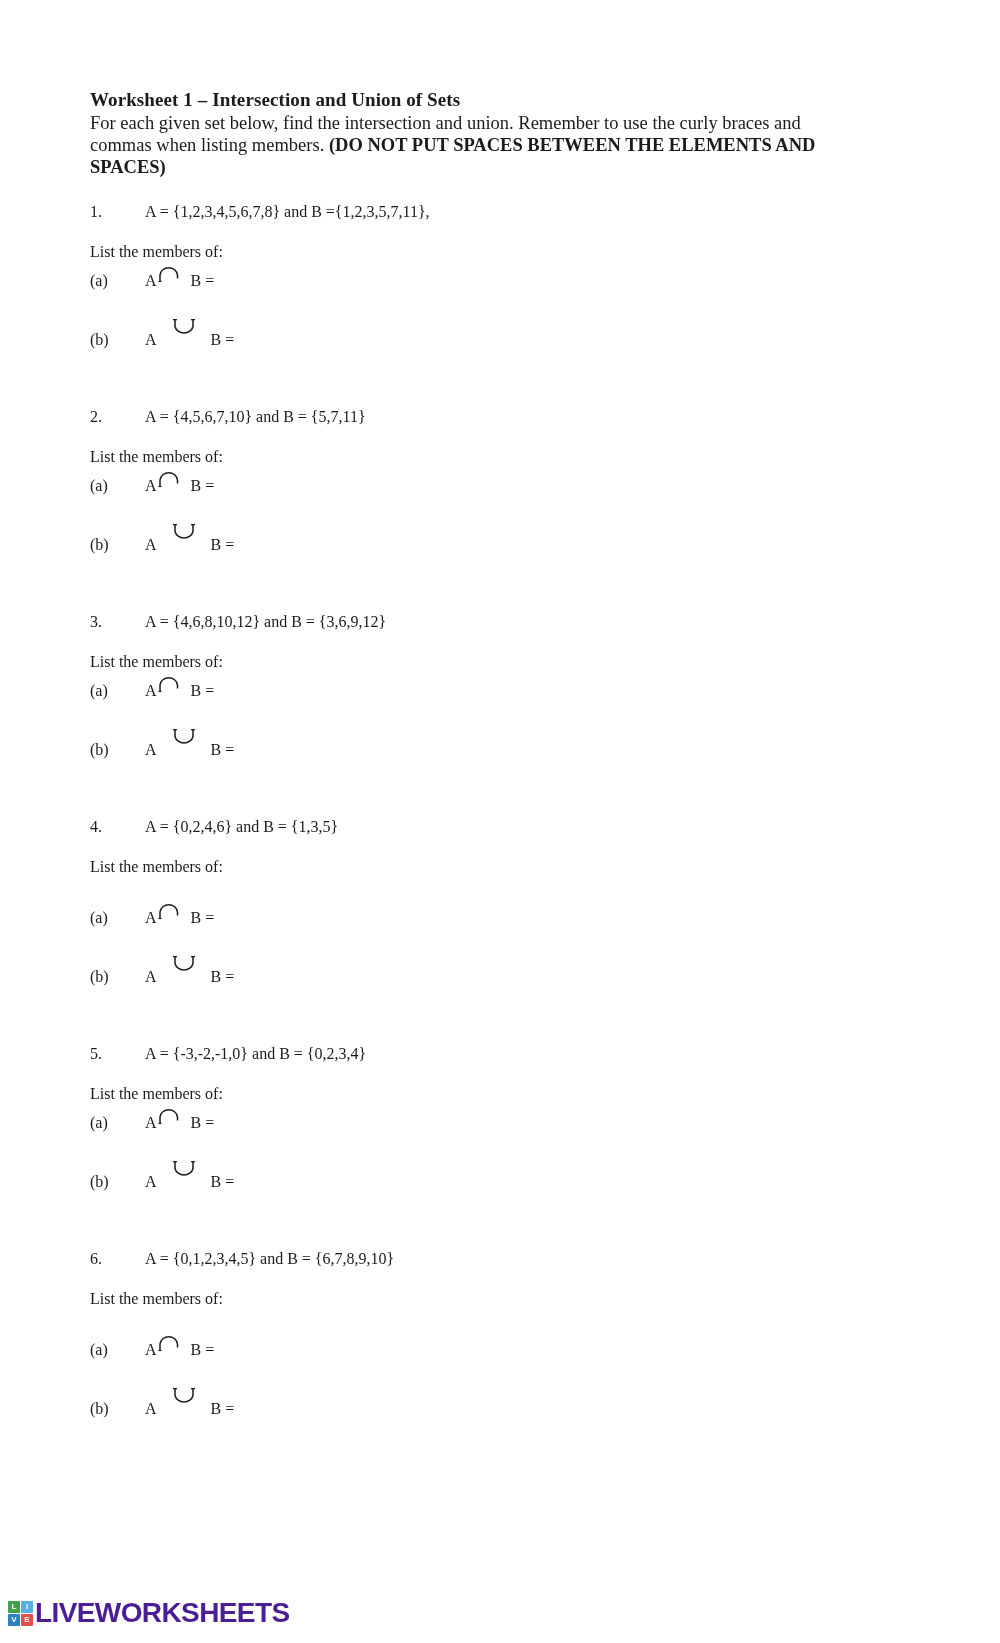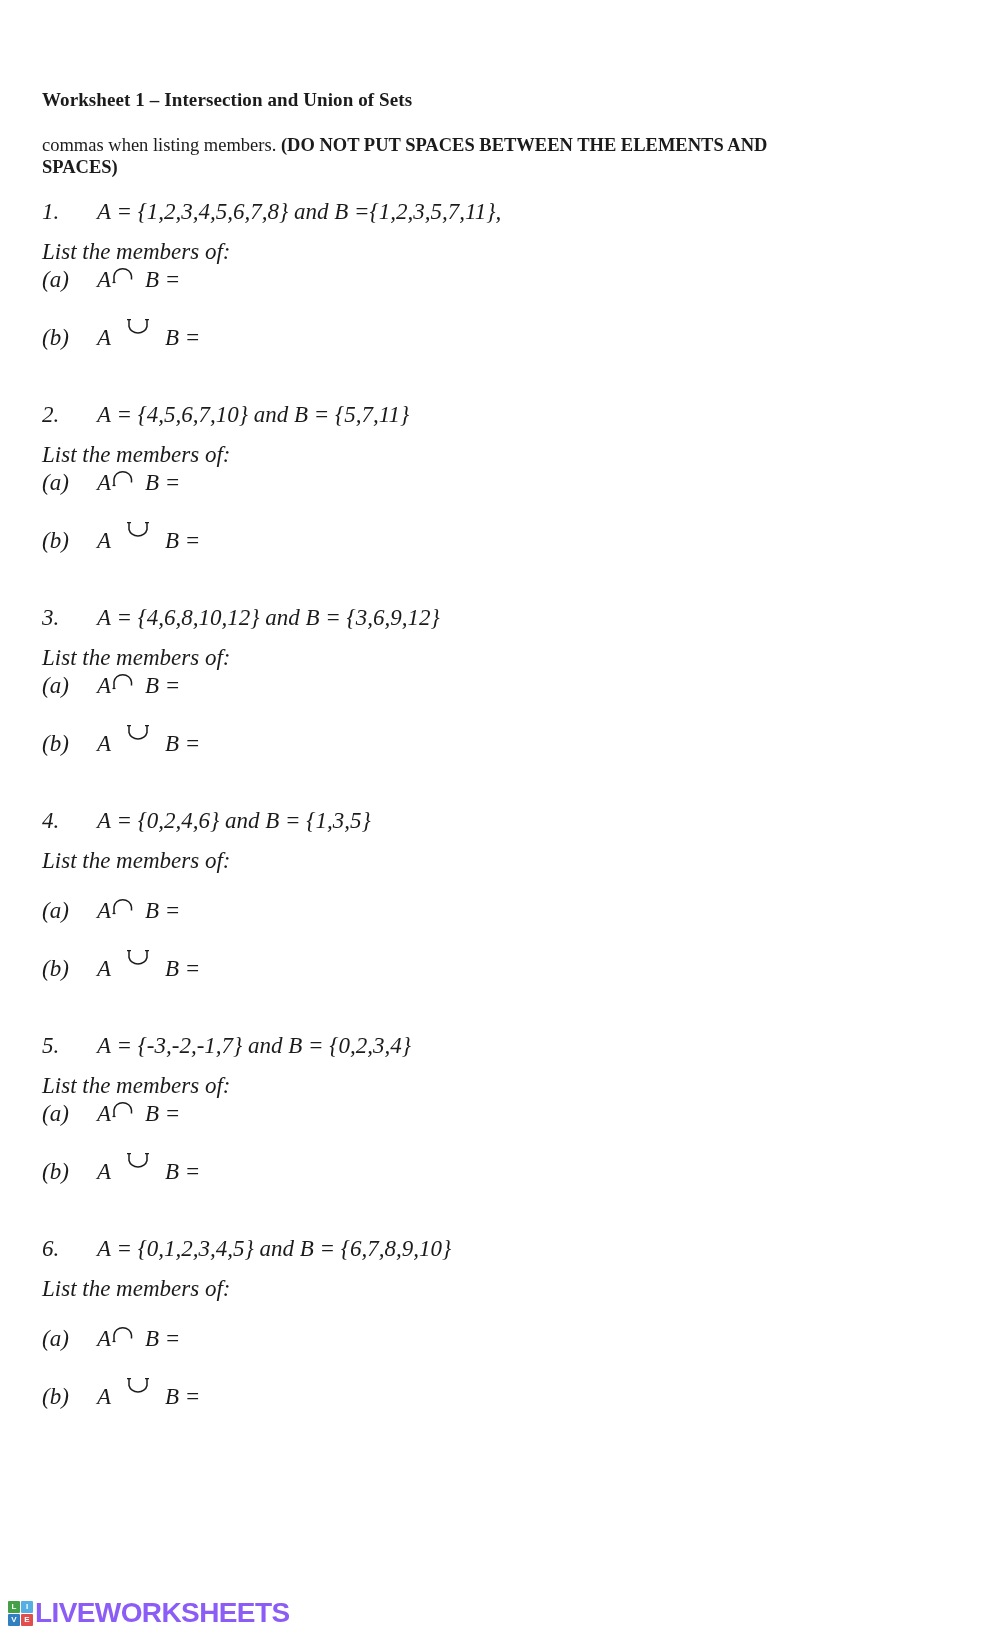--- a/index.html
+++ b/index.html
@@ -4,28 +4,28 @@
 <style>
   html,body{margin:0;padding:0;}
   body{
     width:1000px;height:1643px;
     background:#ffffff;
     font-family:"Liberation Serif", serif;
     color:#1b1b1b;
     position:relative;
     overflow:hidden;
   }
-  .content{padding:88px 70px 0 42px;}
+  .content{padding:88px 70px 0 90px;}
   .title{
     font-size:19px;font-weight:bold;line-height:24px;margin:0;
     letter-spacing:0.1px;
   }
   .instructions{font-size:18.5px;line-height:22px;}
   .b{font-weight:bold;}
-  .problem{margin-top:50px;font-size:23px;line-height:27px;font-style:italic;}
+  .problem{margin-top:50px;font-size:16px;line-height:27px;}
   .problem.first{margin-top:20px;}
   .numcol{display:inline-block;width:55px;}
   .list-prompt{margin-top:13px;}
   .row{white-space:nowrap;}
   .row-b{margin-top:23px;}
   .problem.spaced .row-a{margin-top:22px;}
   .sym{display:inline-block;}
   .sym svg{display:inline-block;}
   .int-sym{vertical-align:1px;margin-left:-1px;margin-right:9px;}
   .un-sym{vertical-align:8px;margin-left:13px;margin-right:13px;}
@@ -52,32 +52,32 @@
     display:flex;align-items:center;justify-content:center;
     border-radius:1px;
   }
   .lc-0{background:#43a047;}
   .lc-1{background:#56aee2;}
   .lc-2{background:#2f7fc1;}
   .lc-3{background:#e04e4e;}
   .brand-text{
     font-family:"Liberation Sans", sans-serif;
     font-weight:800;font-size:28px;line-height:1;
-    color:#8b5cf6;letter-spacing:-0.6px;
+    color:#4c1d95;letter-spacing:-0.6px;
   }
 </style>
 </head>
 <body>
 
 <div class="content">
 
   <h1 class="title">Worksheet 1 – Intersection and Union of Sets</h1>
 
   <div class="instructions">
-    <br>
+    <span>For each given set below, find the intersection and union. Remember to use the curly braces and</span><br>
     <span>commas when listing members. </span><span class="b">(DO NOT PUT SPACES BETWEEN THE ELEMENTS AND</span><br>
     <span class="b">SPACES)</span>
   </div>
 
   <section class="problem first">
     <div>
       <span class="numcol">1.</span><span>A = {1,2,3,4,5,6,7,8} and B ={1,2,3,5,7,11},</span>
     </div>
     <div class="list-prompt">List the members of:</div>
     <div class="row row-a">
@@ -146,21 +146,21 @@
     <div class="row row-b">
       <span class="numcol">(b)</span><span>A</span><span class="sym un-sym"><svg width="28" height="20" viewBox="0 0 28 20">
             <path d="M5 3 L5 9.5 A 9.2 8.2 0 0 0 23 9.5 L23 3" fill="none" stroke="#1b1b1b" stroke-width="1.5"></path>
             <path d="M3 2.6 h4 M21 2.6 h4" stroke="#1b1b1b" stroke-width="1.2"></path>
           </svg></span><span>B =</span><input class="answer" type="text" aria-label="A union B answer" style="">
     </div>
   </section>
 
   <section class="problem">
     <div>
-      <span class="numcol">5.</span><span>A = {-3,-2,-1,7} and B = {0,2,3,4}</span>
+      <span class="numcol">5.</span><span>A = {-3,-2,-1,0} and B = {0,2,3,4}</span>
     </div>
     <div class="list-prompt">List the members of:</div>
     <div class="row row-a">
       <span class="numcol">(a)</span><span>A</span><span class="sym int-sym"><svg width="26" height="20" viewBox="0 0 26 20">
             <path d="M4 16.5 L4 10 A 8.8 8.2 0 0 1 21.5 10 L21.5 13.5" fill="none" stroke="#1b1b1b" stroke-width="1.5"></path>
             <path d="M2.5 16.5 h3" stroke="#1b1b1b" stroke-width="1.2"></path>
           </svg></span><span>B =</span><input class="answer" type="text" aria-label="A intersection B answer" style="">
     </div>
     <div class="row row-b">
       <span class="numcol">(b)</span><span>A</span><span class="sym un-sym"><svg width="28" height="20" viewBox="0 0 28 20">

